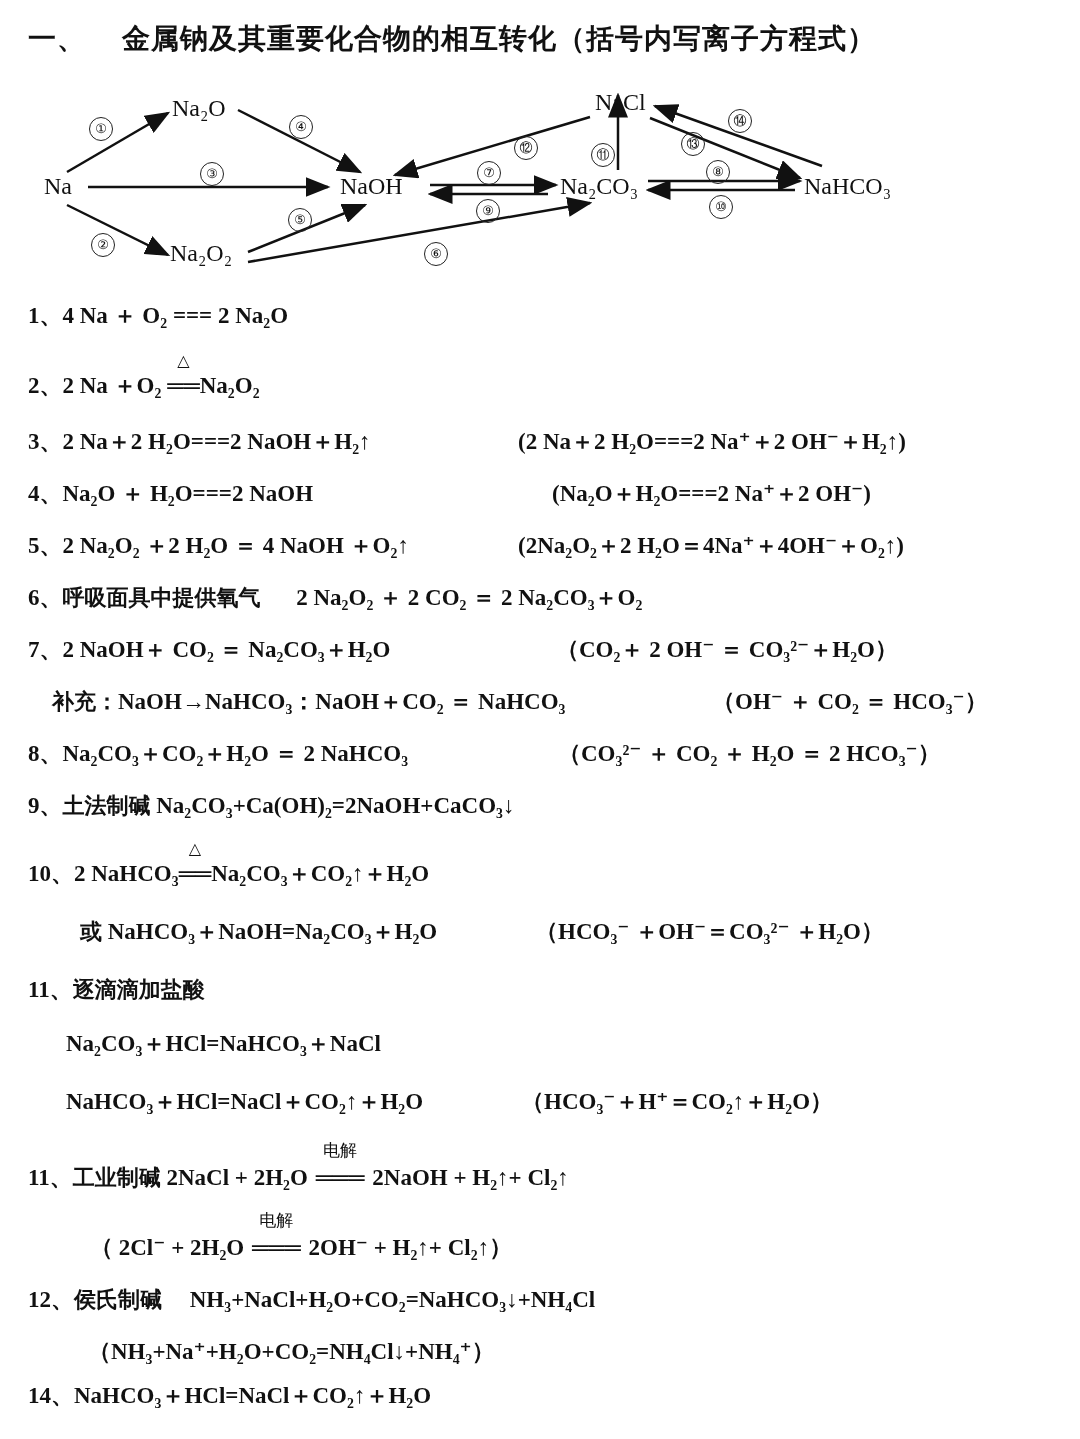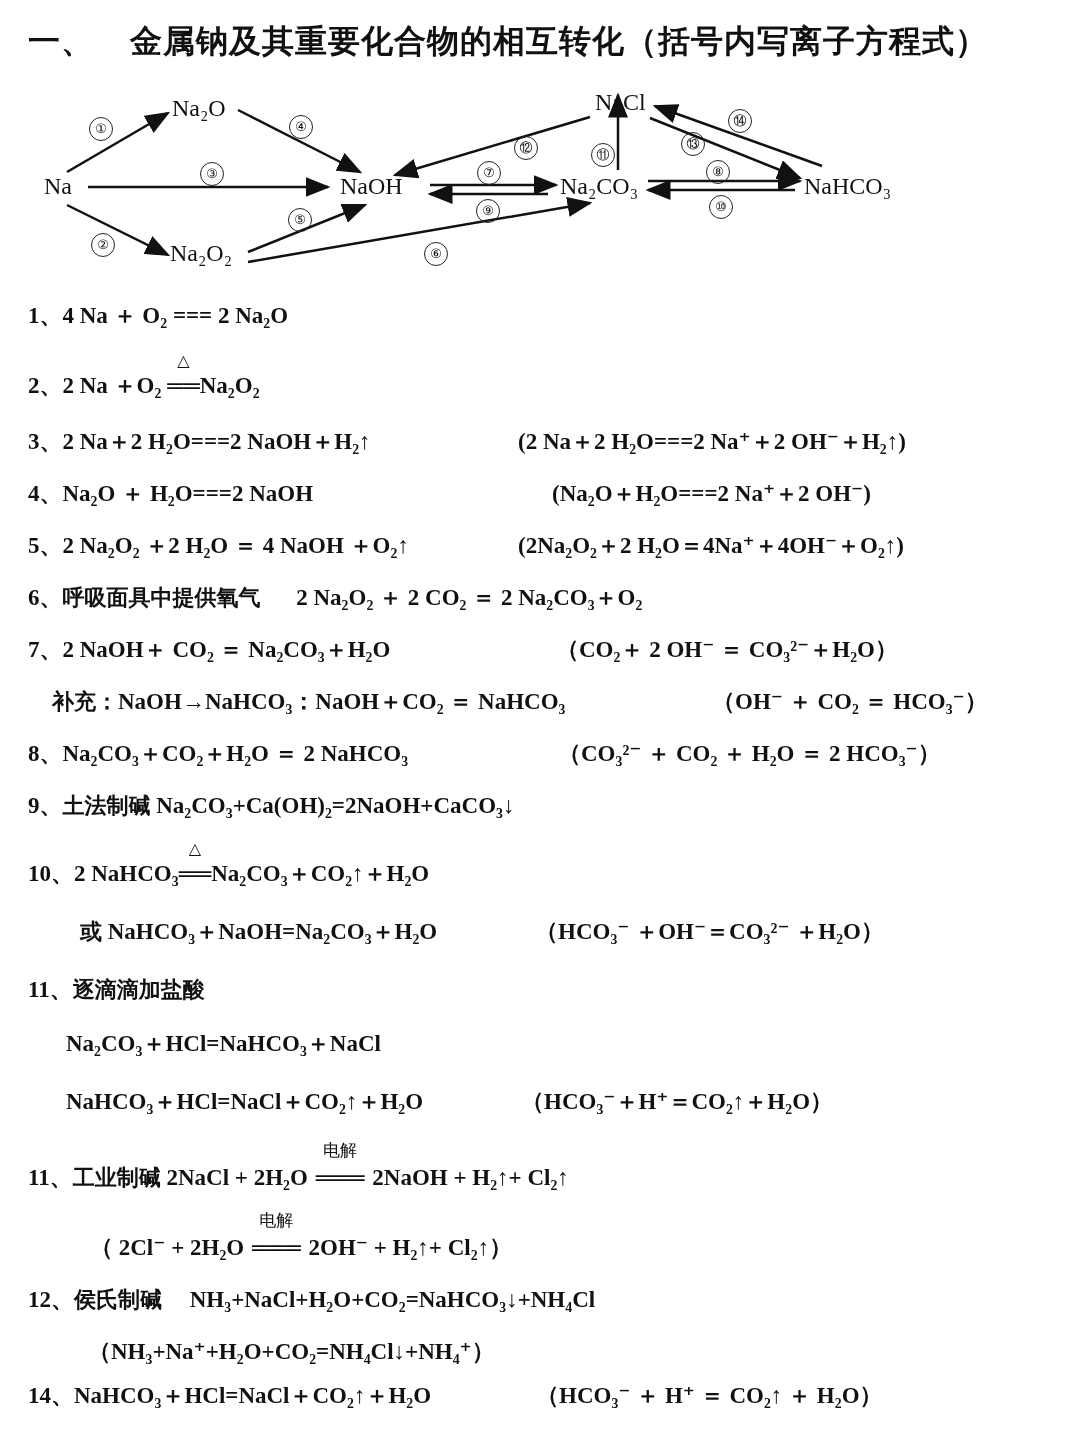--- a/index.html
+++ b/index.html
@@ -1,18 +1,18 @@
 <!DOCTYPE html>
 <html><head>
 <meta charset="utf-8">
 <style>
   html, body { margin: 0; padding: 0; background: #ffffff; }
   body { width: 1080px; height: 1439px; position: relative; overflow: hidden;
          font-family: "Liberation Serif", "DejaVu Serif", serif; color: #111; }
-  .title { position: absolute; left: 28px; top: 20px; font-size: 32px; font-weight: bold;
+  .title { position: absolute; left: 28px; top: 20px; font-size: 28px; font-weight: bold;
            font-family: "DejaVu Sans", sans-serif; letter-spacing: 1px; }
   .title .num { margin-right: 36px; }
   .diagram { position: absolute; left: 0; top: 80px; width: 1080px; height: 200px; }
   .node { position: absolute; font-size: 24px; font-family: "Liberation Serif", serif; }
   .circ { position: absolute; width: 22px; height: 22px; border: 1px solid #222; border-radius: 50%;
           font-size: 13px; text-align: center; line-height: 22px; font-family: "Liberation Serif", serif; }
   .line { position: absolute; left: 28px; font-size: 23px; font-weight: bold; white-space: nowrap; }
   .line .cn { font-family: "DejaVu Sans", sans-serif; font-weight: bold; font-size: 22px; }
   .line .ionic { position: absolute; white-space: nowrap; }
   .heat { position: relative; display: inline-block; }
@@ -166,14 +166,13 @@
   <span>12、</span><span class="cn">侯氏制碱</span>
   <span style="margin-left:22px">NH₃+NaCl+H₂O+CO₂=NaHCO₃↓+NH₄Cl</span>
 </div>
 
 <div class="line" style="top:1336px;left:88px">
   <span>（NH₃+Na⁺+H₂O+CO₂=NH₄Cl↓+NH₄⁺）</span>
 </div>
 
 <div class="line" style="top:1380px">
   <span>14、</span><span>NaHCO₃＋HCl=NaCl＋CO₂↑＋H₂O</span>
-  <span class="ionic" style="left:508px;top:0">（HCO₃⁻ ＋ H⁺ ＝ CO₂↑ ＋ H₂O）</span>
 </div>
 
 </body></html>

